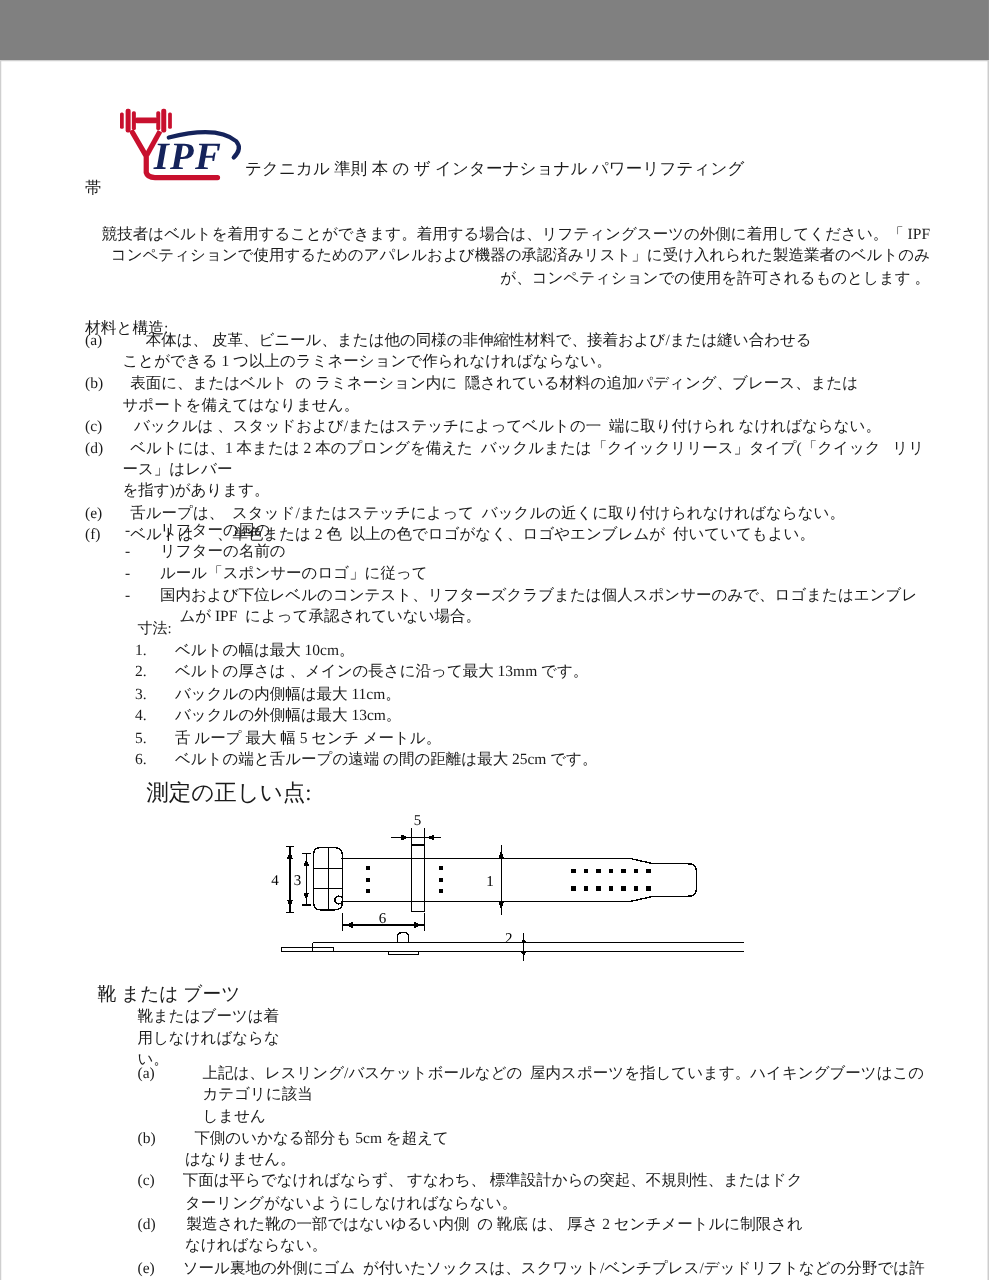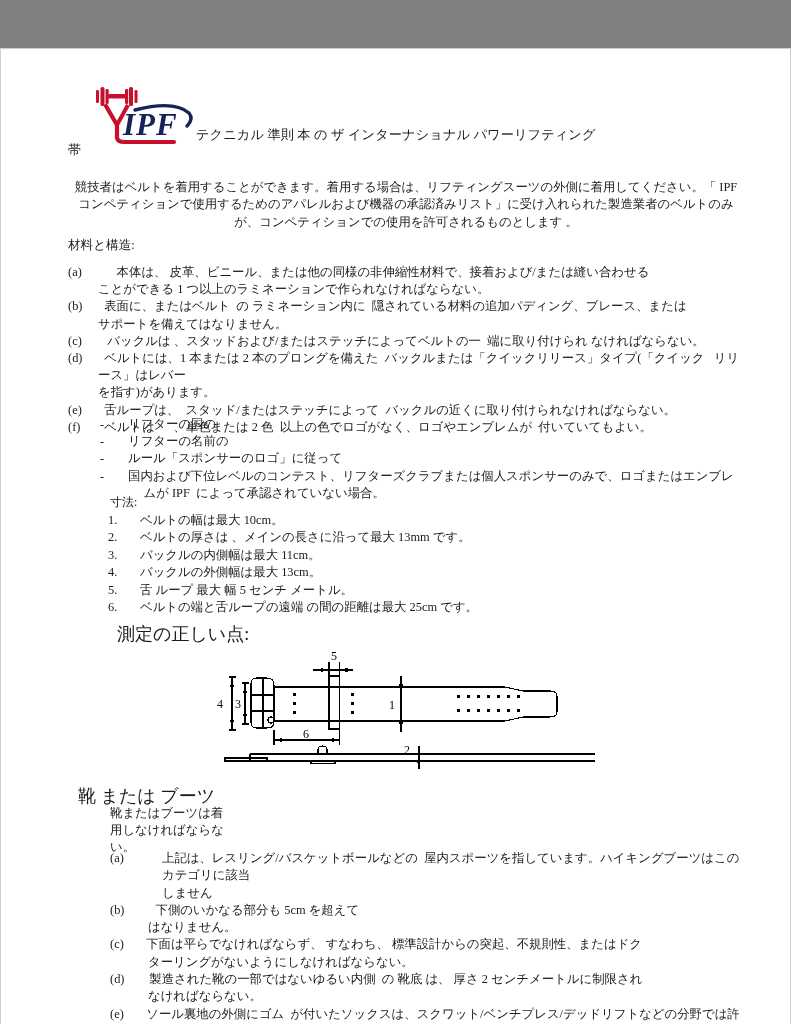--- a/index.html
+++ b/index.html
@@ -67,25 +67,25 @@
     position: absolute;
     font-size: 12.4px;
     line-height: 17.4px;
     color: #1b1b1b;
     white-space: pre-wrap;
   }
   .intro {
     left: 68px;
     top: 131px;
     width: 676px;
-    text-align: center;
+    text-align: right;
   }
   .sec-materials {
     left: 68px;
-    top: 189px;
+    top: 206px;
     font-size: 12.6px;
   }
 
   
   .ab-list {
     position: absolute;
     left: 68px;
     top: 216px;
     width: 680px;
   }
@@ -171,21 +171,21 @@
     top: 600px;
     width: 400px;
     height: 128px;
   }
   .diagram svg { display: block; }
 
   
   .sec-shoes {
     left: 78px;
     top: 740px;
-    font-size: 18px;
+    font-size: 15px;
   }
   .shoes-intro {
     left: 110px;
     top: 757px;
     width: 120px;
     font-size: 12.4px;
     line-height: 17.2px;
   }
   .shoes-list {
     position: absolute;

